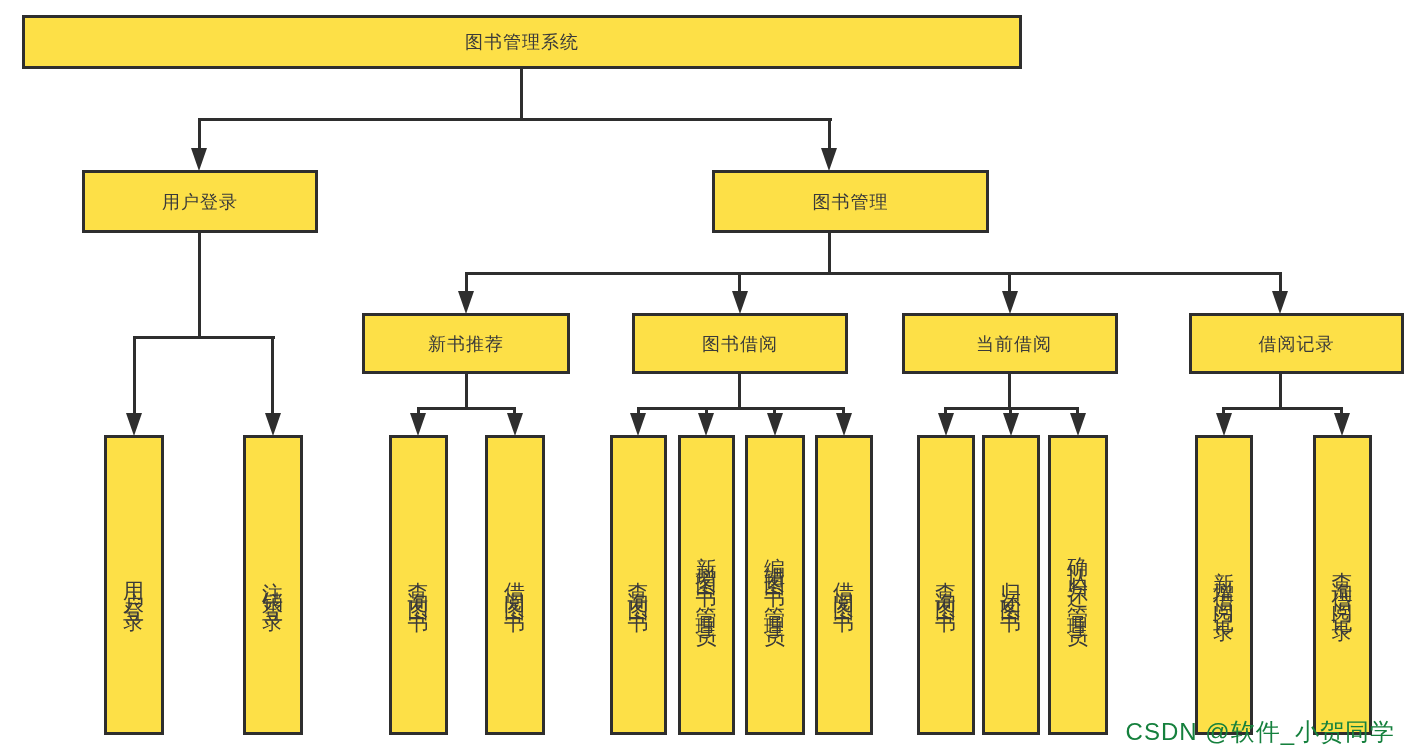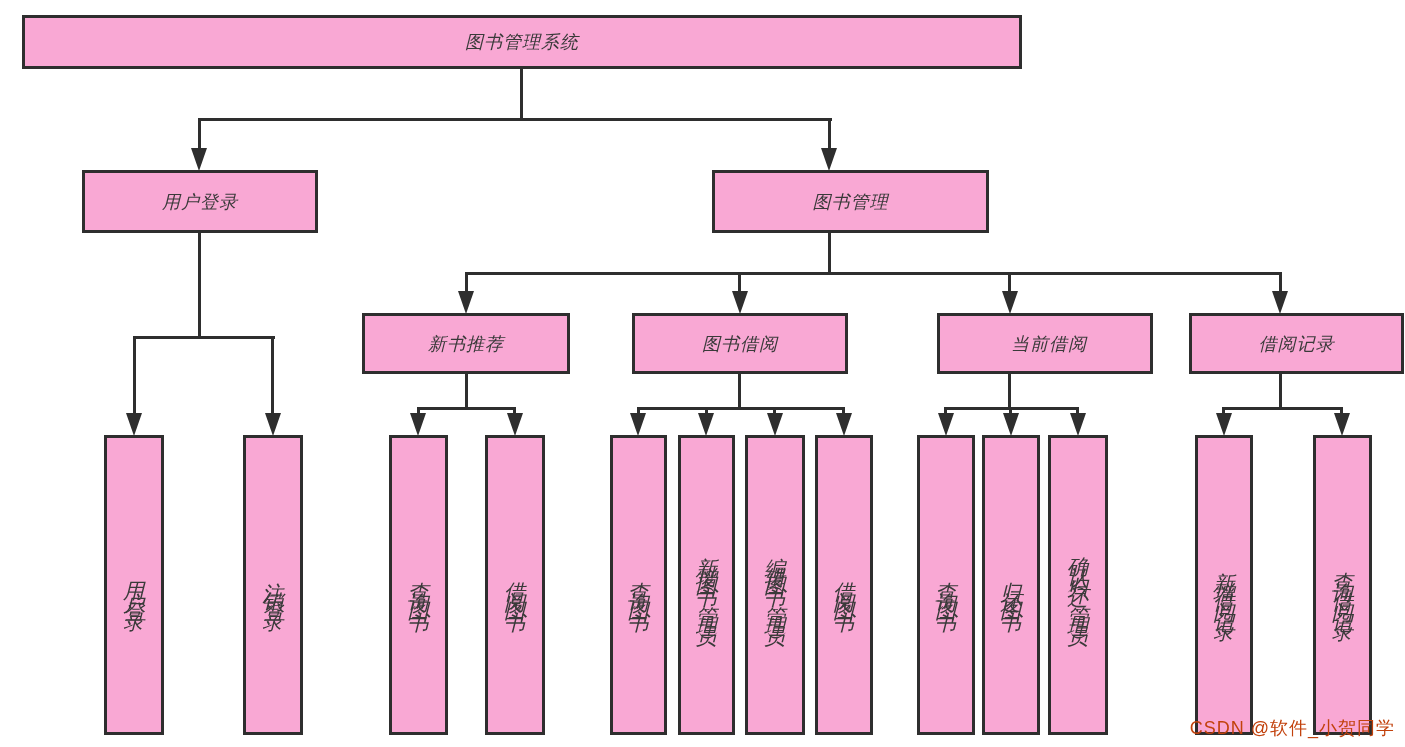--- a/index.html
+++ b/index.html
@@ -1,38 +1,38 @@
 <!DOCTYPE html>
 <html><head>
 <meta charset="utf-8">
 <style>
   html,body{margin:0;padding:0;background:#ffffff;}
   #stage{
     position:relative;width:1405px;height:747px;background:#ffffff;
     font-family:"Liberation Sans","DejaVu Sans",sans-serif;overflow:hidden;
   }
   .box{
-    position:absolute;box-sizing:border-box;border:3px solid #2e2e2e;background:#f9a8d4;
-    display:flex;align-items:center;justify-content:center;color:#3a3a3a;font-style:italic;
+    position:absolute;box-sizing:border-box;border:3px solid #2e2e2e;background:#fde047;
+    display:flex;align-items:center;justify-content:center;color:#3a3a3a;
   }
   .h-box{font-size:18px;letter-spacing:1px;}
   .v-box .v-text{
     writing-mode:vertical-rl;text-orientation:mixed;
     font-size:21px;letter-spacing:10px;line-height:1;color:#3a3a3a;
   }
   .vline{position:absolute;width:3px;background:#2e2e2e;}
   .hline{position:absolute;height:3px;background:#2e2e2e;}
   .arrow{
     position:absolute;width:0;height:0;
     border-left:8px solid transparent;border-right:8px solid transparent;
     border-top:23px solid #2e2e2e;
   }
   .watermark{
     position:absolute;top:716px;right:10px;z-index:5;
-    font-size:18px;color:#c2410c;letter-spacing:1px;white-space:nowrap;
+    font-size:24px;color:#15803d;letter-spacing:1px;white-space:nowrap;
   }
 </style>
 </head>
 <body>
 
 <div id="stage">
 
   <div class="box h-box" style="left:22px;top:15px;width:1000px;height:54px;">
     <span>图书管理系统</span>
   </div>
@@ -68,21 +68,21 @@
   <div class="arrow" style="left:1002px;top:291px;"></div>
   <div class="vline" style="left:1279px;top:272px;height:22px;"></div>
   <div class="arrow" style="left:1272px;top:291px;"></div>
 
   <div class="box h-box" style="left:362px;top:313px;width:208px;height:61px;">
     <span>新书推荐</span>
   </div>
   <div class="box h-box" style="left:632px;top:313px;width:216px;height:61px;">
     <span>图书借阅</span>
   </div>
-  <div class="box h-box" style="left:937px;top:313px;width:216px;height:61px;padding-left:8px;">
+  <div class="box h-box" style="left:902px;top:313px;width:216px;height:61px;padding-left:8px;">
     <span>当前借阅</span>
   </div>
   <div class="box h-box" style="left:1173px;top:313px;width:215px;height:61px;margin-left:16px;">
     <span>借阅记录</span>
   </div>
 
   <div class="vline" style="left:465px;top:374px;height:36px;"></div>
   <div class="hline" style="left:417px;top:407px;width:99px;"></div>
   <div class="vline" style="left:417px;top:407px;height:8px;"></div>
   <div class="arrow" style="left:410px;top:413px;"></div>

